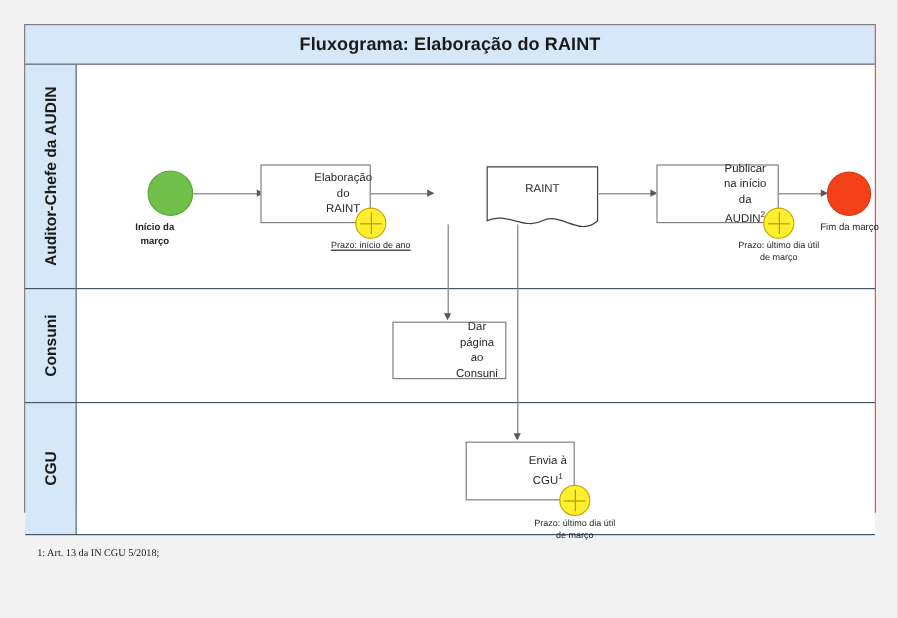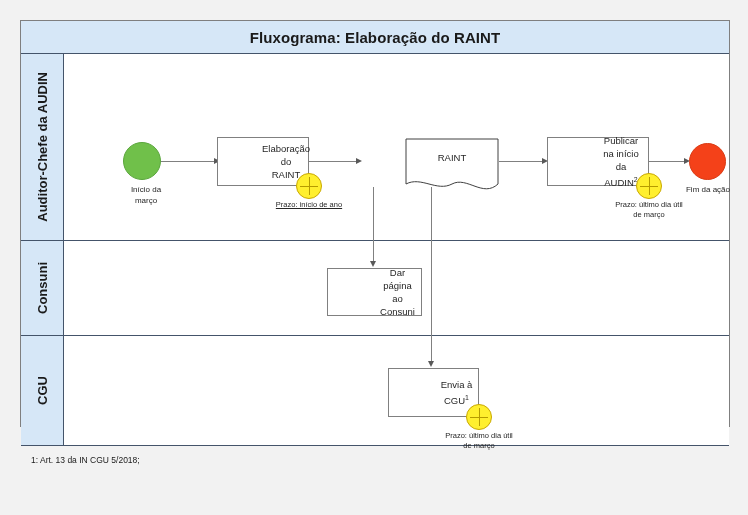--- a/index.html
+++ b/index.html
@@ -97,20 +97,21 @@
     width: 100%;
     height: 46px;
     box-sizing: border-box;
     padding: 8px 0 0 10px;
   }
   #footnotes .note {
     font-size: 8.5px;
     color: #1a1a1a;
     line-height: 12px;
     white-space: nowrap;
+    font-family: Liberation Serif, serif;
   }
 
   
   .node {
     position: absolute;
     box-sizing: border-box;
   }
   .task-box {
     background: #ffffff;
     border: 1px solid #808080;
@@ -224,21 +225,21 @@
     <span class="title-text">Fluxograma: Elaboração do RAINT</span>
   </div>
 
   <div class="lane" id="lane-audin">
     <div class="lane-header">
       <span class="lane-label">Auditor-Chefe da AUDIN</span>
     </div>
     <div class="lane-body">
 
       <div class="node event-circle start-circle" style="left:59px; top:88px; width:38px; height:38px;"></div>
-      <div class="event-caption" style="left:48px; top:130px; width:68px;">
+      <div class="event-caption" style="left:31px; top:130px; width:68px;font-weight:bold;">
         <div>Início da</div>
         <div>março</div>
       </div>
 
       <div class="conn-h" style="left:97px; top:107px; width:54px;"></div>
       <div class="arrow-right" style="left:150px; top:103.5px;"></div>
 
       <div class="node task-box" style="left:153px; top:83px; width:92px; height:49px;">
         <div class="task-label">
           <span>Elaboração do</span><br>
@@ -270,21 +271,21 @@
       <div class="timer" style="left:572px; top:119px;"></div>
       <div class="timer-caption" style="left:525px; top:146px; width:120px;">
         <div>Prazo: último dia útil</div>
         <div>de março</div>
       </div>
 
       <div class="conn-h" style="left:585px; top:107px; width:36px;"></div>
       <div class="arrow-right" style="left:620px; top:103.5px;"></div>
 
       <div class="node event-circle end-circle" style="left:625px; top:89px; width:37px; height:37px;"></div>
-      <div class="event-caption" style="left:608px; top:130px; width:72px;">Fim da ação</div>
+      <div class="event-caption" style="left:608px; top:130px; width:72px;">Fim da março</div>
 
       <div class="conn-v" style="left:309px; top:133px; height:54px;"></div>
       <div class="conn-v" style="left:367px; top:133px; height:54px;"></div>
 
     </div>
   </div>
 
   <div class="lane" id="lane-consuni">
     <div class="lane-header">
       <span class="lane-label">Consuni</span>

